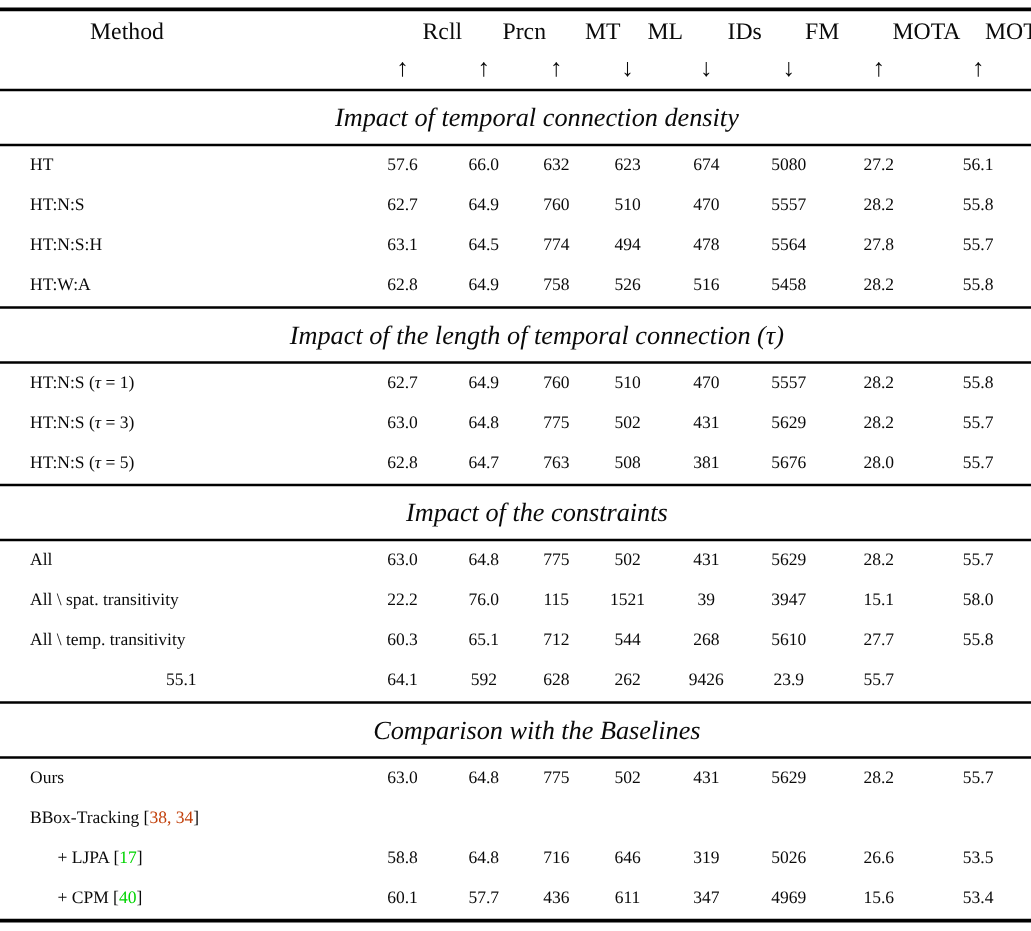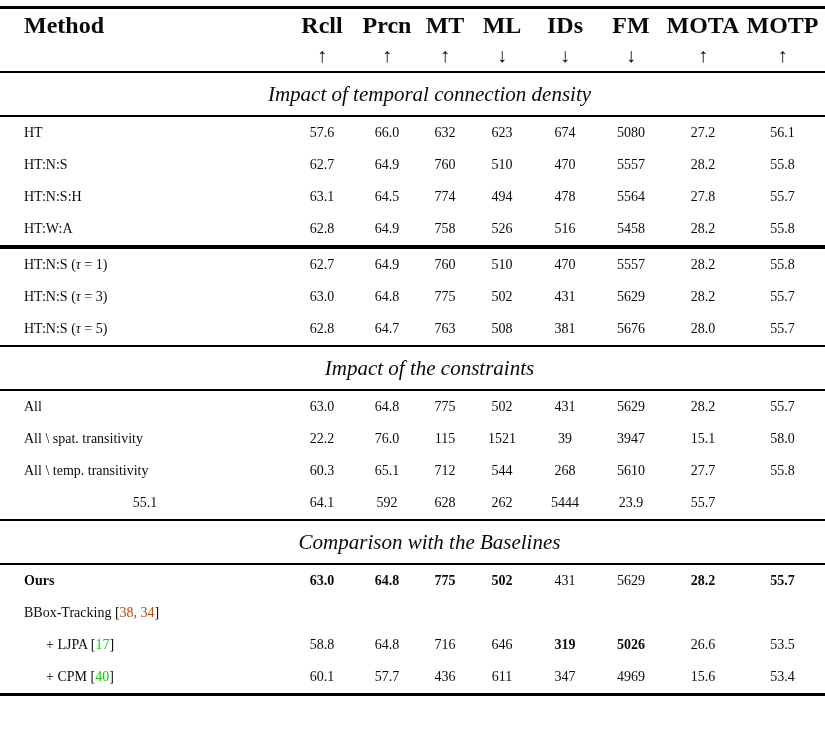--- a/index.html
+++ b/index.html
@@ -10,24 +10,24 @@
     --cols: 290px 64px 66px 50px 64px 62px 70px 74px 85px;
   }
   .paper { width: 825px; padding-top: 6px; box-sizing: border-box; }
   .rule { height: 2px; background: #000; width: 825px; }
   .rule.thick { height: 3px; }
   .row { display: grid; grid-template-columns: var(--cols); align-items: center; }
   .cell { white-space: nowrap; }
   .cell.method { text-align: left; padding-left: 24px; box-sizing: border-box; }
   .cell.method.indent { padding-left: 46px; }
   .cell.num { text-align: center; }
-  .b { font-weight: 700; }
+  .b { font-weight: 400; }
   .it { font-style: italic; }
   .header { height: 62px; align-items: start; }
-  .hlabel { font-weight: 700; font-size: 24px; line-height: 33px; text-align: center; }
+  .hlabel { font-weight: 400; font-size: 19px; line-height: 33px; text-align: center; margin-left: 48px; }
   .header .cell.method .hlabel { text-align: left; }
   .arrow { font-size: 20px; line-height: 26px; text-align: center; font-weight: 400; }
   .section-title {
     height: 42px; line-height: 42px; text-align: center;
     font-style: italic; font-size: 21px; margin-left: 34px;
   }
   .drow { height: 32px; line-height: 32px; font-size: 14px; }
 </style>
 </head>
 <body>
@@ -118,20 +118,21 @@
         <div class="cell num">758</div>
         <div class="cell num">526</div>
         <div class="cell num">516</div>
         <div class="cell num">5458</div>
         <div class="cell num">28.2</div>
         <div class="cell num">55.8</div>
       </div>
     </div>
 
   <div class="rule"></div>
+  <div class="section-title">Impact of the length of temporal connection (τ)</div>
   <div class="rule"></div>
   <div>
       <div class="row drow">
         <div class="cell method"><span>HT:N:S (</span><span class="it">τ</span><span> = 1)</span></div>
         <div class="cell num">62.7</div>
         <div class="cell num">64.9</div>
         <div class="cell num">760</div>
         <div class="cell num">510</div>
         <div class="cell num">470</div>
         <div class="cell num">5557</div>
@@ -198,21 +199,21 @@
         <div class="cell num">5610</div>
         <div class="cell num">27.7</div>
         <div class="cell num">55.8</div>
       </div>
       <div class="row drow">
         <div class="cell num">55.1</div>
         <div class="cell num">64.1</div>
         <div class="cell num">592</div>
         <div class="cell num">628</div>
         <div class="cell num">262</div>
-        <div class="cell num">5444</div>
+        <div class="cell num">9426</div>
         <div class="cell num">23.9</div>
         <div class="cell num">55.7</div>
       </div>
     </div>
 
   <div class="rule"></div>
   <div class="section-title">Comparison with the Baselines</div>
   <div class="rule"></div>
   <div>
       <div class="row drow">

